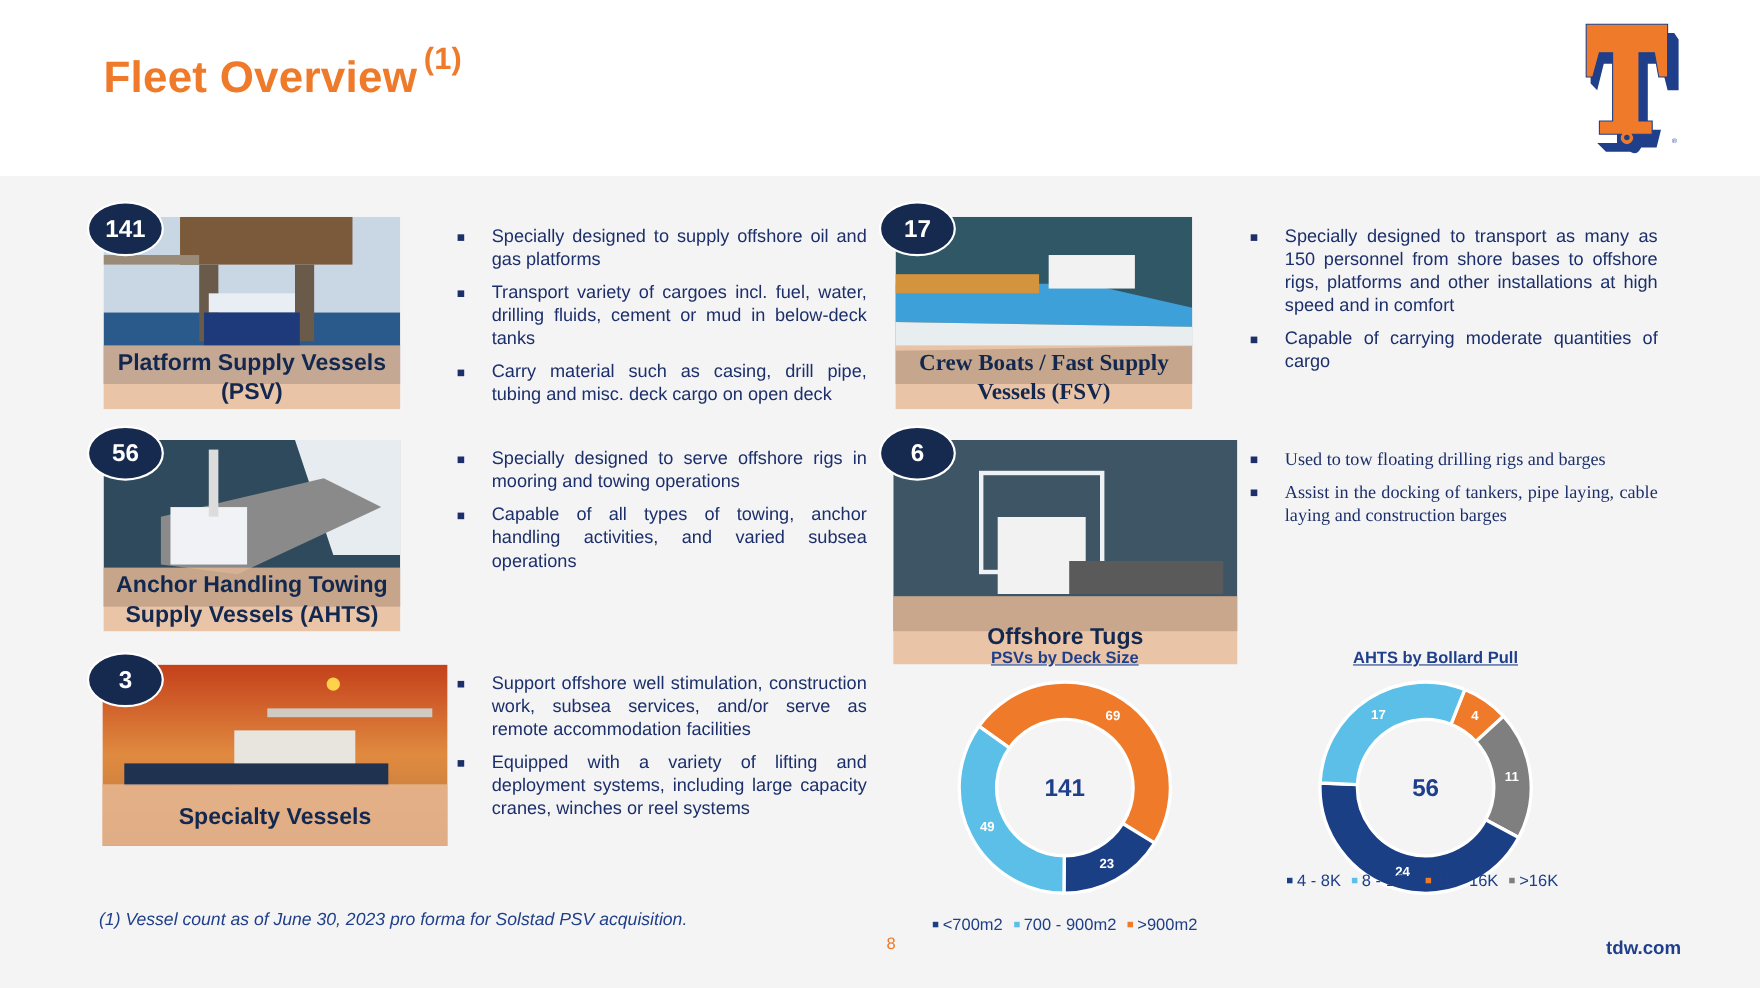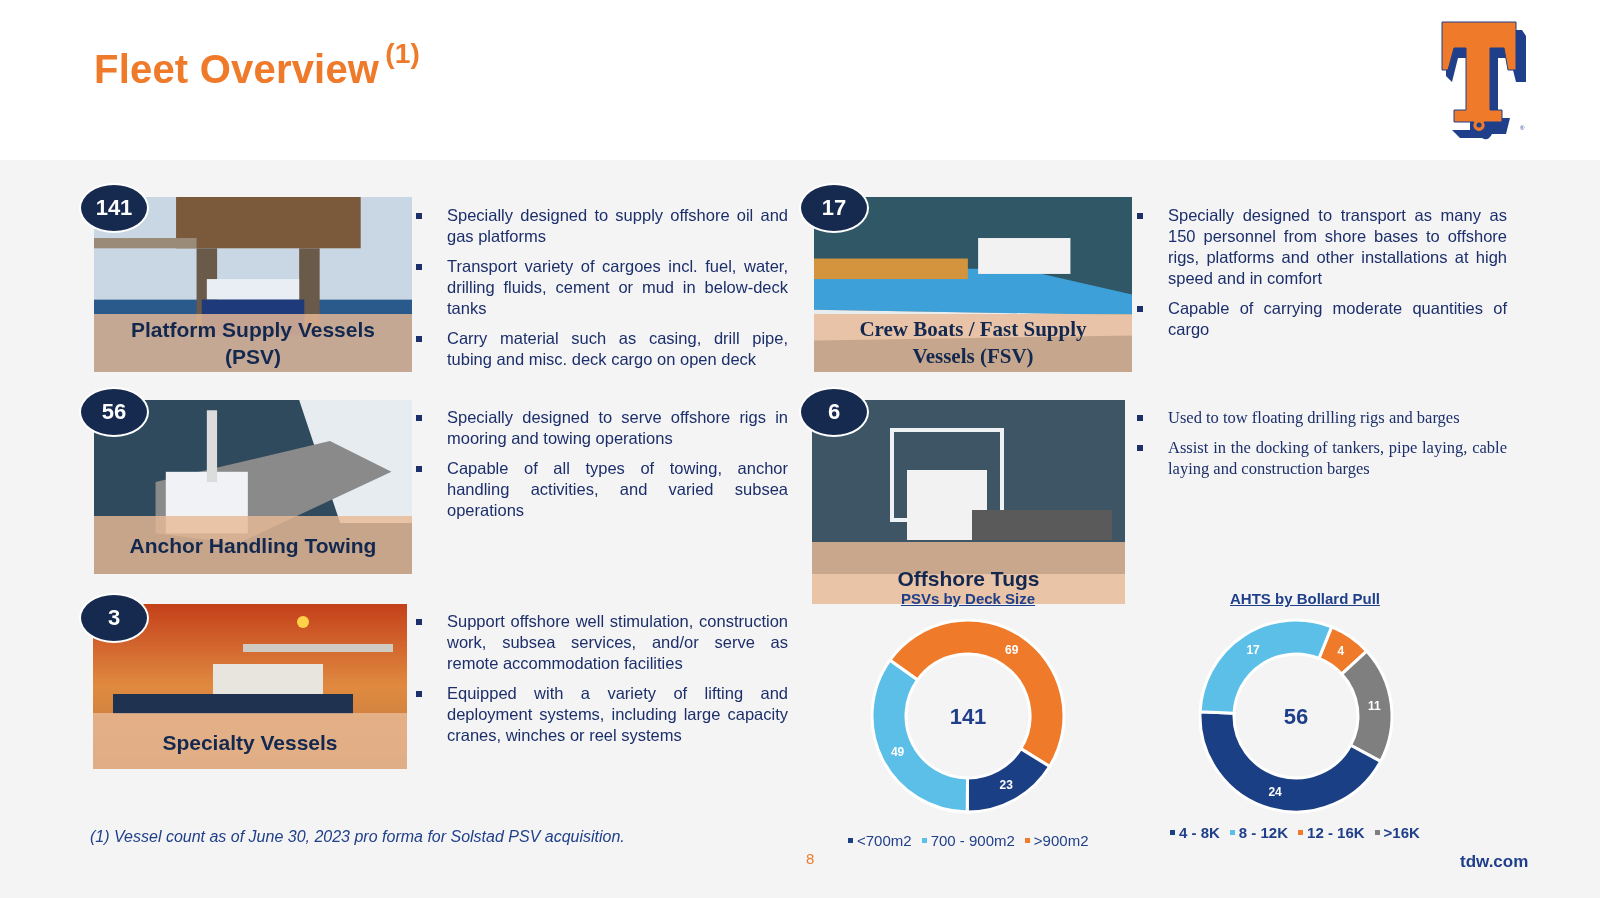--- a/index.html
+++ b/index.html
@@ -3,21 +3,21 @@
 <meta charset="utf-8">
 <style>
   * { box-sizing: border-box; margin: 0; padding: 0; }
   html, body { width: 1600px; height: 898px; overflow: hidden; }
   body { font-family: "Liberation Sans", sans-serif; background: #f4f4f4; color: #1f3b73; position: relative; }
   .header { position: absolute; left: 0; top: 0; width: 1600px; height: 160px; background: #ffffff; }
   .title { position: absolute; left: 94px; top: 44px; font-size: 40px; font-weight: bold; color: #ee7a2a; letter-spacing: 0.2px; }
   .title sup { font-size: 28px; position: relative; top: -6px; margin-left: 6px; }
   .logo { position: absolute; left: 1440px; top: 18px; width: 90px; height: 125px; }
 
-  .card { position: absolute; width: 318px; height: 175px; overflow: hidden; }
+  .card { position: absolute; width: 270px; height: 175px; overflow: hidden; }
   .photo { position: absolute; inset: 0; }
   .banner { position: absolute; left: 0; right: 0; bottom: 0; background: rgba(232,186,150,0.82); color: #13284f; font-weight: bold; font-size: 21px; text-align: center; line-height: 27px; display: flex; align-items: center; justify-content: center; }
   .badge { position: absolute; width: 70px; height: 50px; border-radius: 50%; background: #16294e; border: 2px solid #ffffff; color: #fff; font-weight: bold; font-size: 22px; display: flex; align-items: center; justify-content: center; z-index: 3; }
 
   .bullets { position: absolute; width: 372px; font-size: 16.5px; line-height: 21px; color: #1c2f6b; }
   .bullets li { list-style: none; position: relative; padding-left: 31px; margin-bottom: 9px; text-align: justify; }
   .bullets li::before { content: ""; position: absolute; left: 0; top: 8px; width: 6px; height: 6px; background: #1c2f6b; }
 
   .chart-title { position: absolute; font-size: 15px; font-weight: bold; color: #1f3f8a; text-decoration: underline; text-align: center; }
   .donut { position: absolute; }
@@ -90,20 +90,21 @@
 <div class="card" style="left:94px;top:400px;height:174px;">
   <svg class="photo" viewBox="0 0 310 174" preserveAspectRatio="none">
     <rect width="310" height="174" fill="#2e4a5c"></rect>
     <path d="M200 0 L310 0 L310 120 L240 120 Z" fill="#e6ecef"></path>
     <path d="M60 80 L230 40 L290 70 L140 140 L60 130 Z" fill="#8a8a8a"></path>
     <rect x="70" y="70" width="80" height="60" fill="#f0f2f5"></rect>
     <rect x="110" y="10" width="10" height="70" fill="#dcdcdc"></rect>
   </svg>
   <div class="banner" style="height:58px;flex-direction:column;">
     <span>Anchor Handling Towing</span>
+    <span>Supply Vessels (AHTS)</span>
   </div>
 </div>
 <ul class="bullets" style="left:416px;top:407px;">
   <li>Specially designed to serve offshore rigs in mooring and towing operations</li>
   <li>Capable of all types of towing, anchor handling activities, and varied subsea operations</li>
 </ul>
 
 <div class="badge" style="left:799px;top:387px;">6</div>
 <div class="card" style="left:812px;top:400px;width:313px;height:204px;">
   <svg class="photo" viewBox="0 0 313 174" preserveAspectRatio="none">
@@ -176,21 +177,21 @@
     <path d="M137.60836506364635 12.84819498465501 A96 96 0 0 1 172.76354686838684 37.12688974154531 L147.70145735249983 60.10278295808135 A62 62 0 0 0 124.99706910360493 44.422792594256364 Z" fill="#ee7a2a" stroke="#ffffff" stroke-width="3"></path>
     <text x="146.89317522880793" y="40.99536310480963" text-anchor="middle" font-size="12" font-weight="bold" fill="#ffffff" font-family="&quot;Liberation Sans&quot;, sans-serif">4</text>
     <path d="M172.76354686838684 37.12688974154531 A96 96 0 0 1 186.60436523852346 147.36630228028866 L156.6403192165464 131.29907022268645 A62 62 0 0 0 147.70145735249983 60.10278295808135 Z" fill="#7f7f7f" stroke="#ffffff" stroke-width="3"></path>
     <text x="180.3846118690897" y="96.15862701996497" text-anchor="middle" font-size="12" font-weight="bold" fill="#ffffff" font-family="&quot;Liberation Sans&quot;, sans-serif">11</text>
     <path d="M186.60436523852346 147.36630228028866 A96 96 0 0 1 6.090399968135699 97.8348323289675 L40.0583833127543 99.30999587912484 A62 62 0 0 0 156.6403192165464 131.29907022268645 Z" fill="#1b3f85" stroke="#ffffff" stroke-width="3"></path>
     <text x="81.0957507533954" y="182.1840689608781" text-anchor="middle" font-size="12" font-weight="bold" fill="#ffffff" font-family="&quot;Liberation Sans&quot;, sans-serif">24</text>
     <path d="M6.090399968135699 97.8348323289675 A96 96 0 0 1 137.60836506364632 12.84819498465501 L124.9970691036049 44.42279259425636 A62 62 0 0 0 40.0583833127543 99.30999587912484 Z" fill="#5bbfe8" stroke="#ffffff" stroke-width="3"></path>
     <text x="59.12342084053318" y="39.647916689963864" text-anchor="middle" font-size="12" font-weight="bold" fill="#ffffff" font-family="&quot;Liberation Sans&quot;, sans-serif">17</text>
     <text x="102" y="110" text-anchor="middle" font-size="22" font-weight="bold" fill="#1f3f8a" font-family="&quot;Liberation Sans&quot;, sans-serif">56</text>
   </svg>
-<div class="legend" id="legend1" style="left:1170px;top:824px;font-weight:bold;">
+<div class="legend" id="legend1" style="left:1170px;top:792px;">
     <span class="item">
       <span class="sw" style="background: rgb(27, 63, 133);"></span>
       <span>4 - 8K</span>
     </span>
     <span class="item">
       <span class="sw" style="background: rgb(91, 191, 232);"></span>
       <span>8 - 12K</span>
     </span>
     <span class="item">
       <span class="sw" style="background: rgb(238, 122, 42);"></span>

